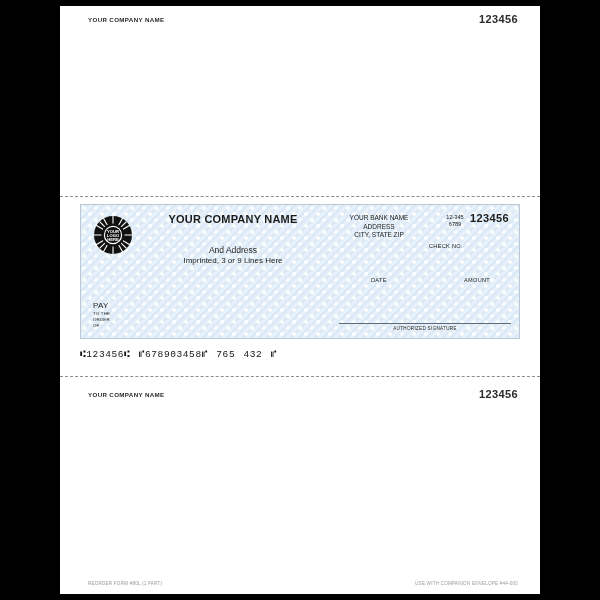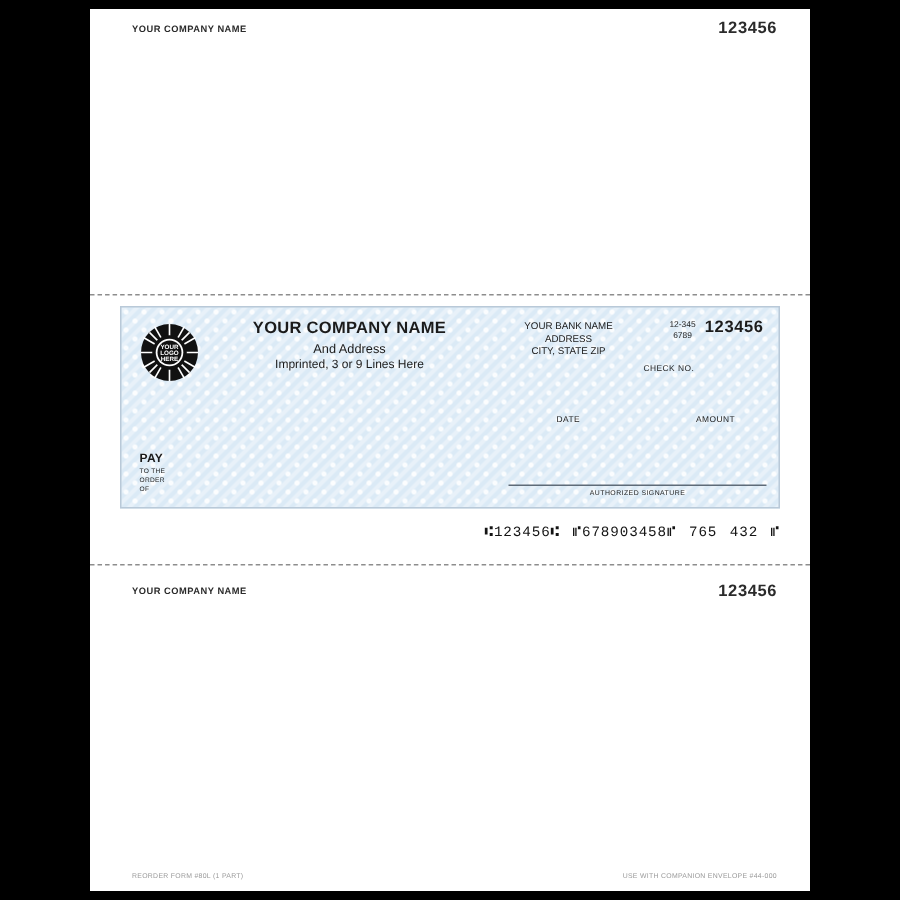--- a/index.html
+++ b/index.html
@@ -104,21 +104,21 @@
     text-align: center;
     color: #1b1b1b;
   }
   .co-name {
     font-size: 11px;
     font-weight: bold;
     letter-spacing: 0.2px;
   }
   .co-line2 {
     font-size: 8.5px;
-    margin-top: 2px;
+    margin-top: 20px;
   }
   .co-line3 {
     font-size: 8px;
     margin-top: 1px;
   }
 
   .bank-block {
     position: absolute;
     left: 248px;
     top: 9px;
@@ -174,21 +174,21 @@
   }
 
   .pay-block {
     position: absolute;
     left: 12px;
     top: 96px;
     color: #1b1b1b;
   }
   .pay-word {
     font-size: 8px;
-    font-weight: bold;
+    font-weight: normal;
     letter-spacing: 0.2px;
   }
   .pay-sub {
     font-size: 4.4px;
     line-height: 5.2px;
     letter-spacing: 0.2px;
     margin-top: 1px;
   }
 
   .sig-line {
@@ -208,21 +208,21 @@
     letter-spacing: 0.3px;
     color: #1b1b1b;
   }
 
   .micr {
     position: absolute;
     left: 0;
     top: 153px;
     width: 440px;
     margin-left: 20px;
-    text-align: right;
+    text-align: left;
     font-family: "Liberation Mono", monospace;
     font-size: 9.5px;
     letter-spacing: 0.6px;
     color: #141414;
     word-spacing: 2px;
   }
 
   
   .stub-bottom {
     position: absolute;

